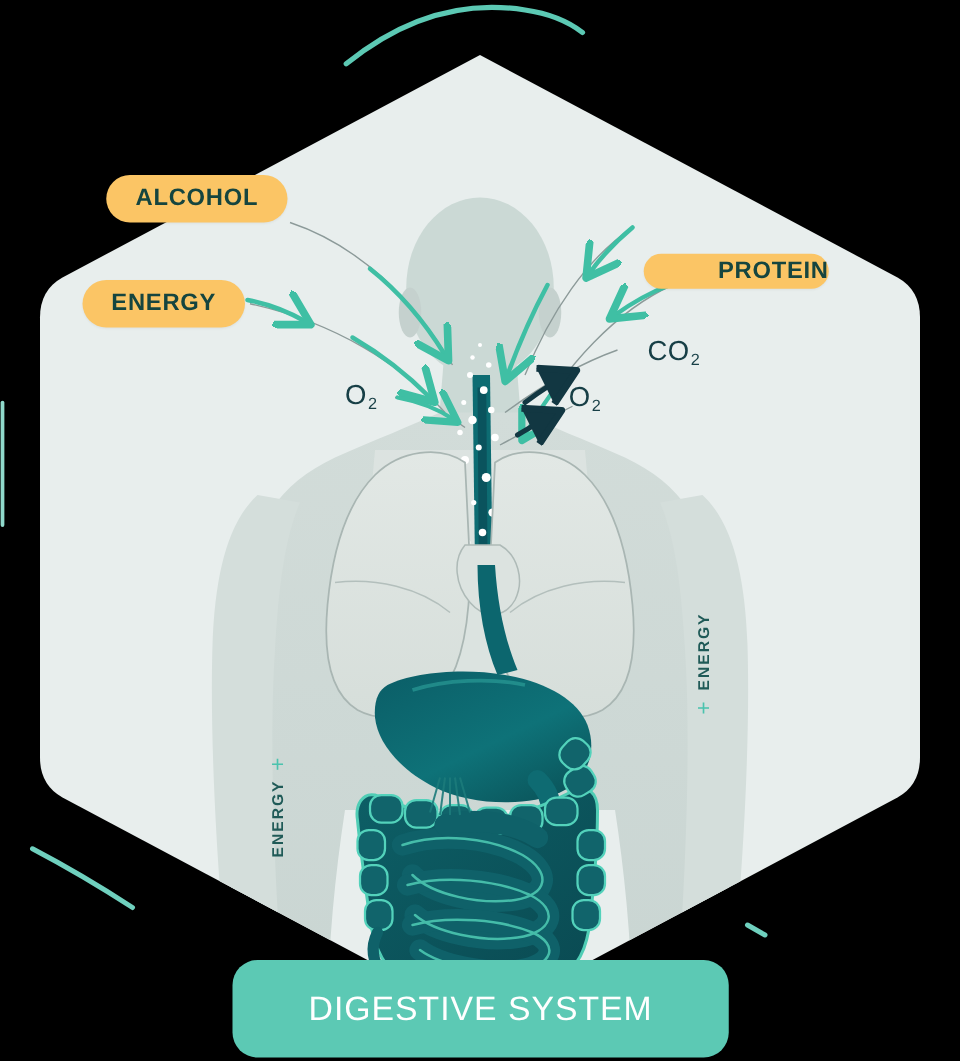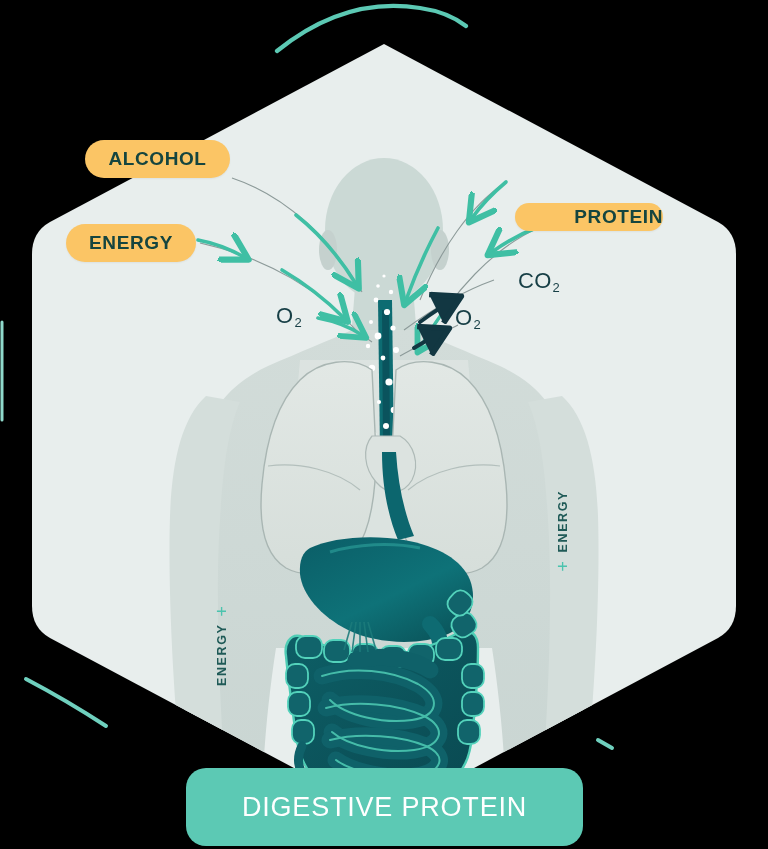--- a/index.html
+++ b/index.html
@@ -291,16 +291,16 @@
   <div class="energy left">
     <span>ENERGY</span>
     <span class="plus">+</span>
   </div>
   <div class="energy right">
     <span>ENERGY</span>
     <span class="plus">+</span>
   </div>
 
   <div class="banner">
-    <span>DIGESTIVE PROTEIN</span>
+    <span>DIGESTIVE SYSTEM</span>
   </div>
 
 </div>
 
 </body></html>

